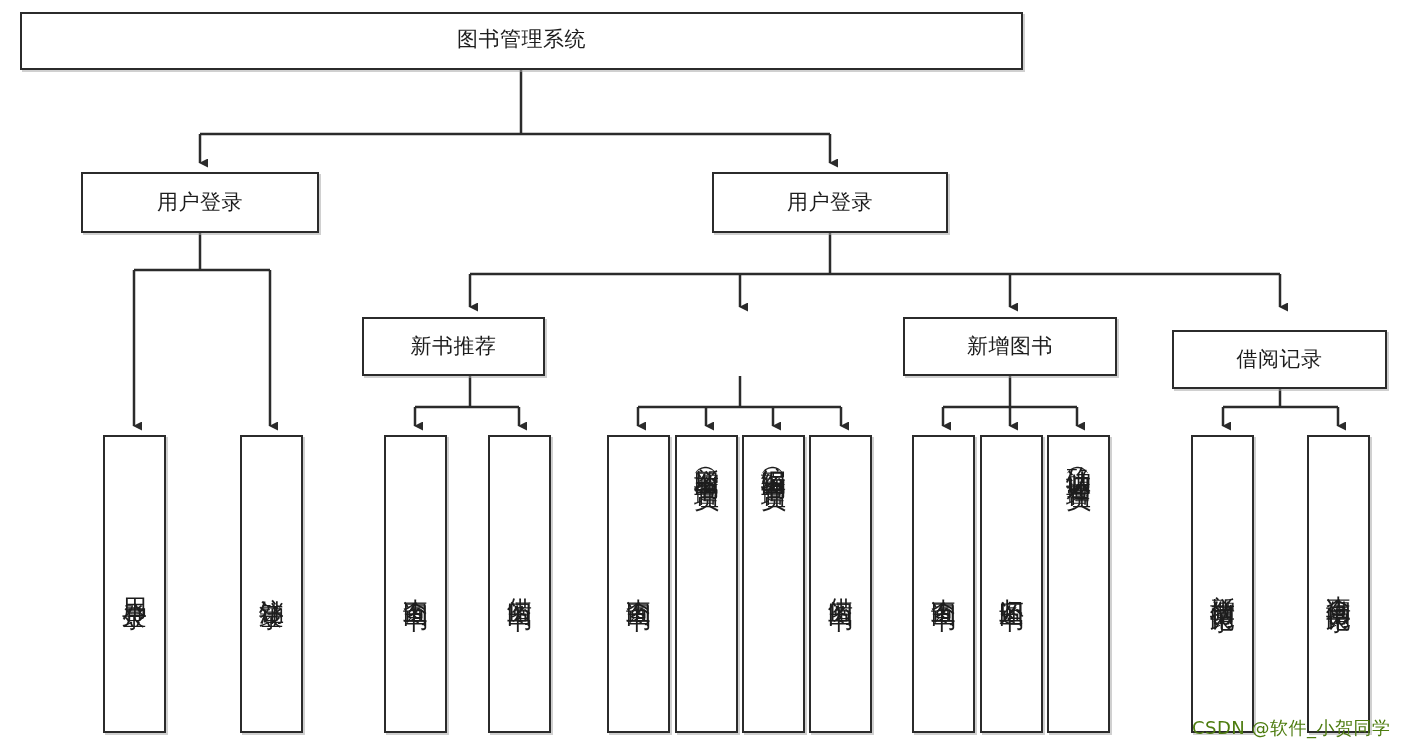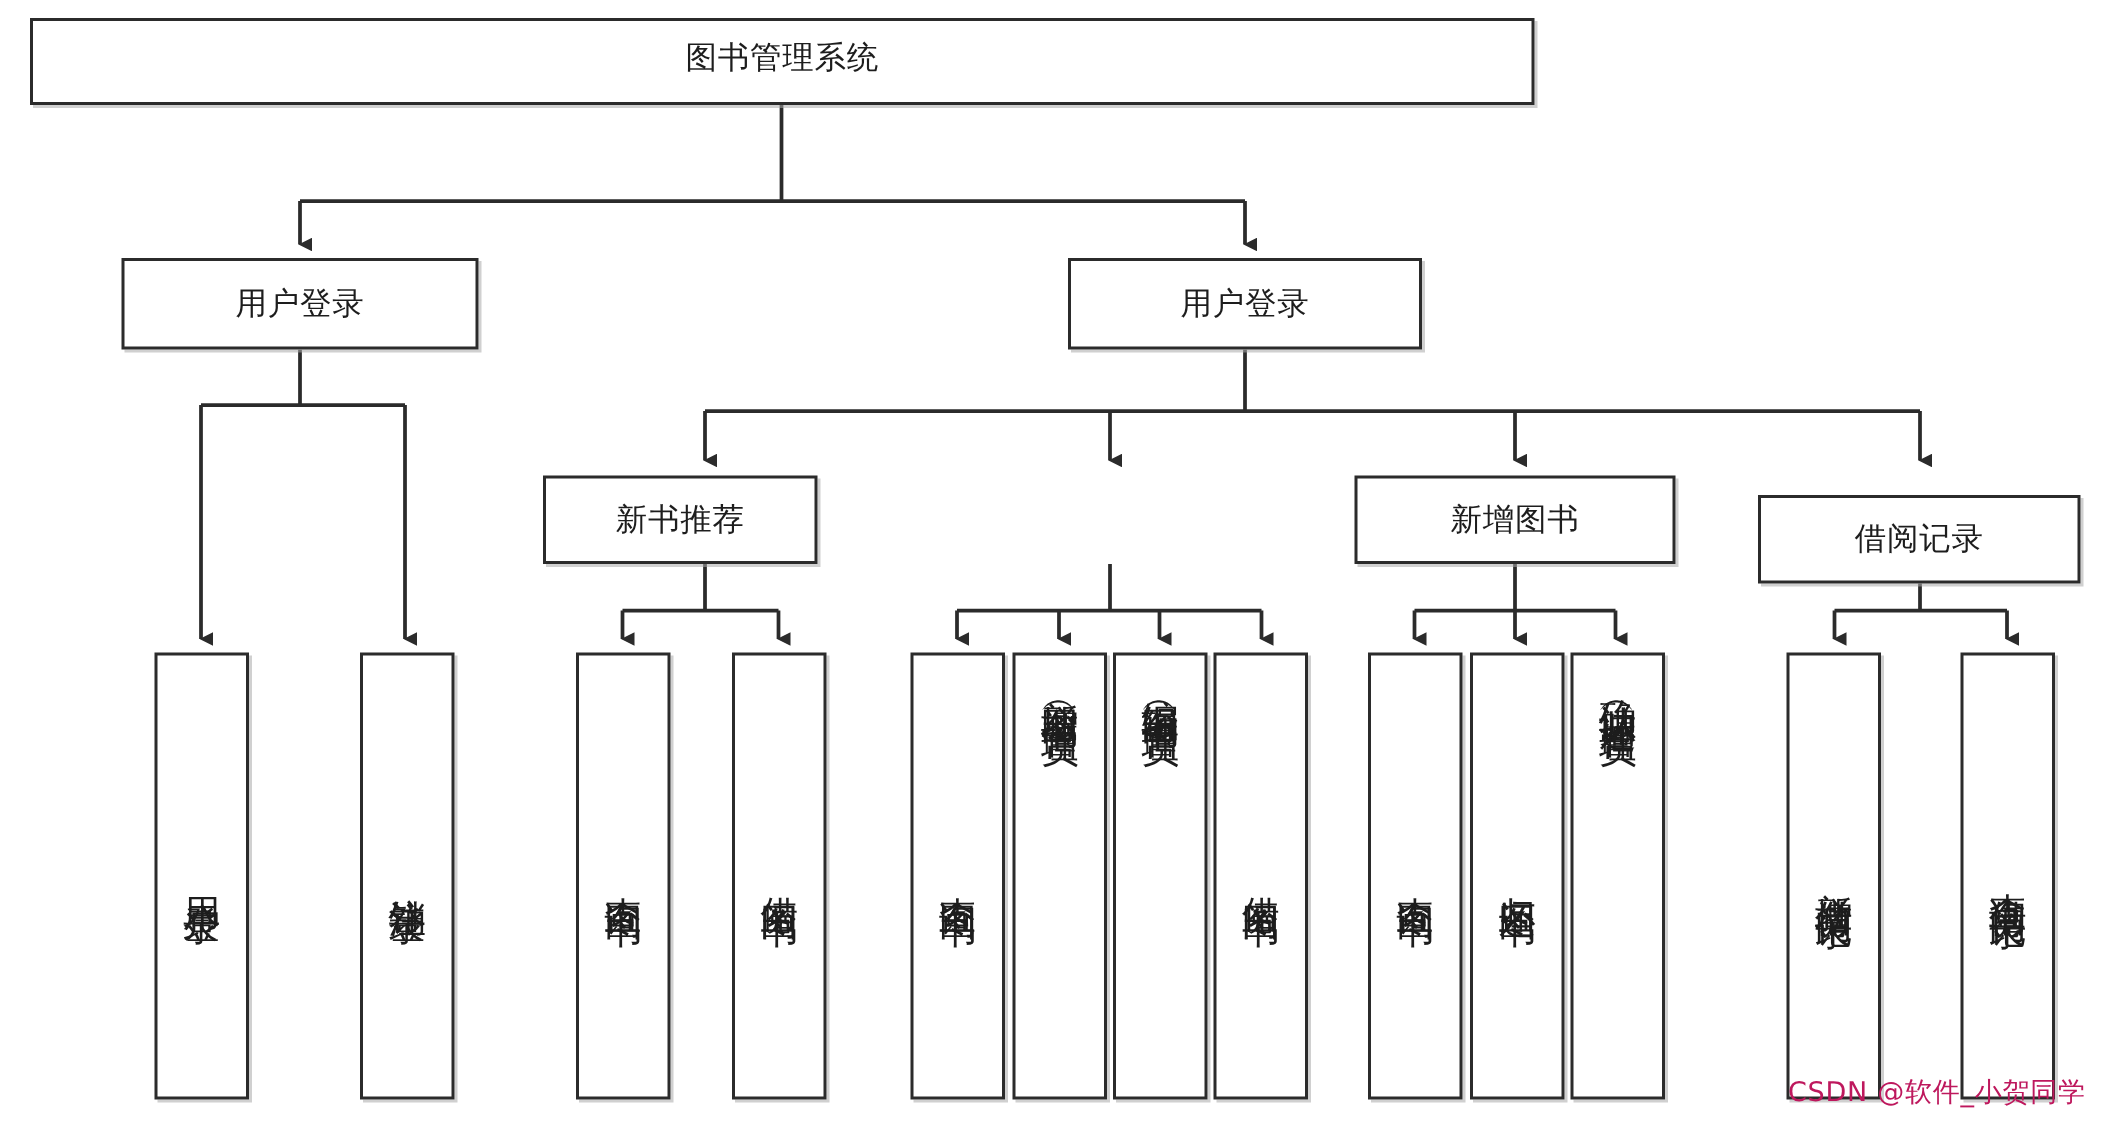--- a/index.html
+++ b/index.html
@@ -56,21 +56,21 @@
     font-size: 25px;
     letter-spacing: 3px;
     line-height: 1;
   }
   .node.vert.mid {
     align-items: center;
     padding-top: 0;
   }
   .watermark {
     position: absolute;
-    color: #be185d;
+    color: #4d7c0f;
     font-size: 18px;
     white-space: nowrap;
     z-index: 9;
     letter-spacing: 0.5px;
   }
 </style>
 </head>
 <body>
 
 <div id="canvas">

